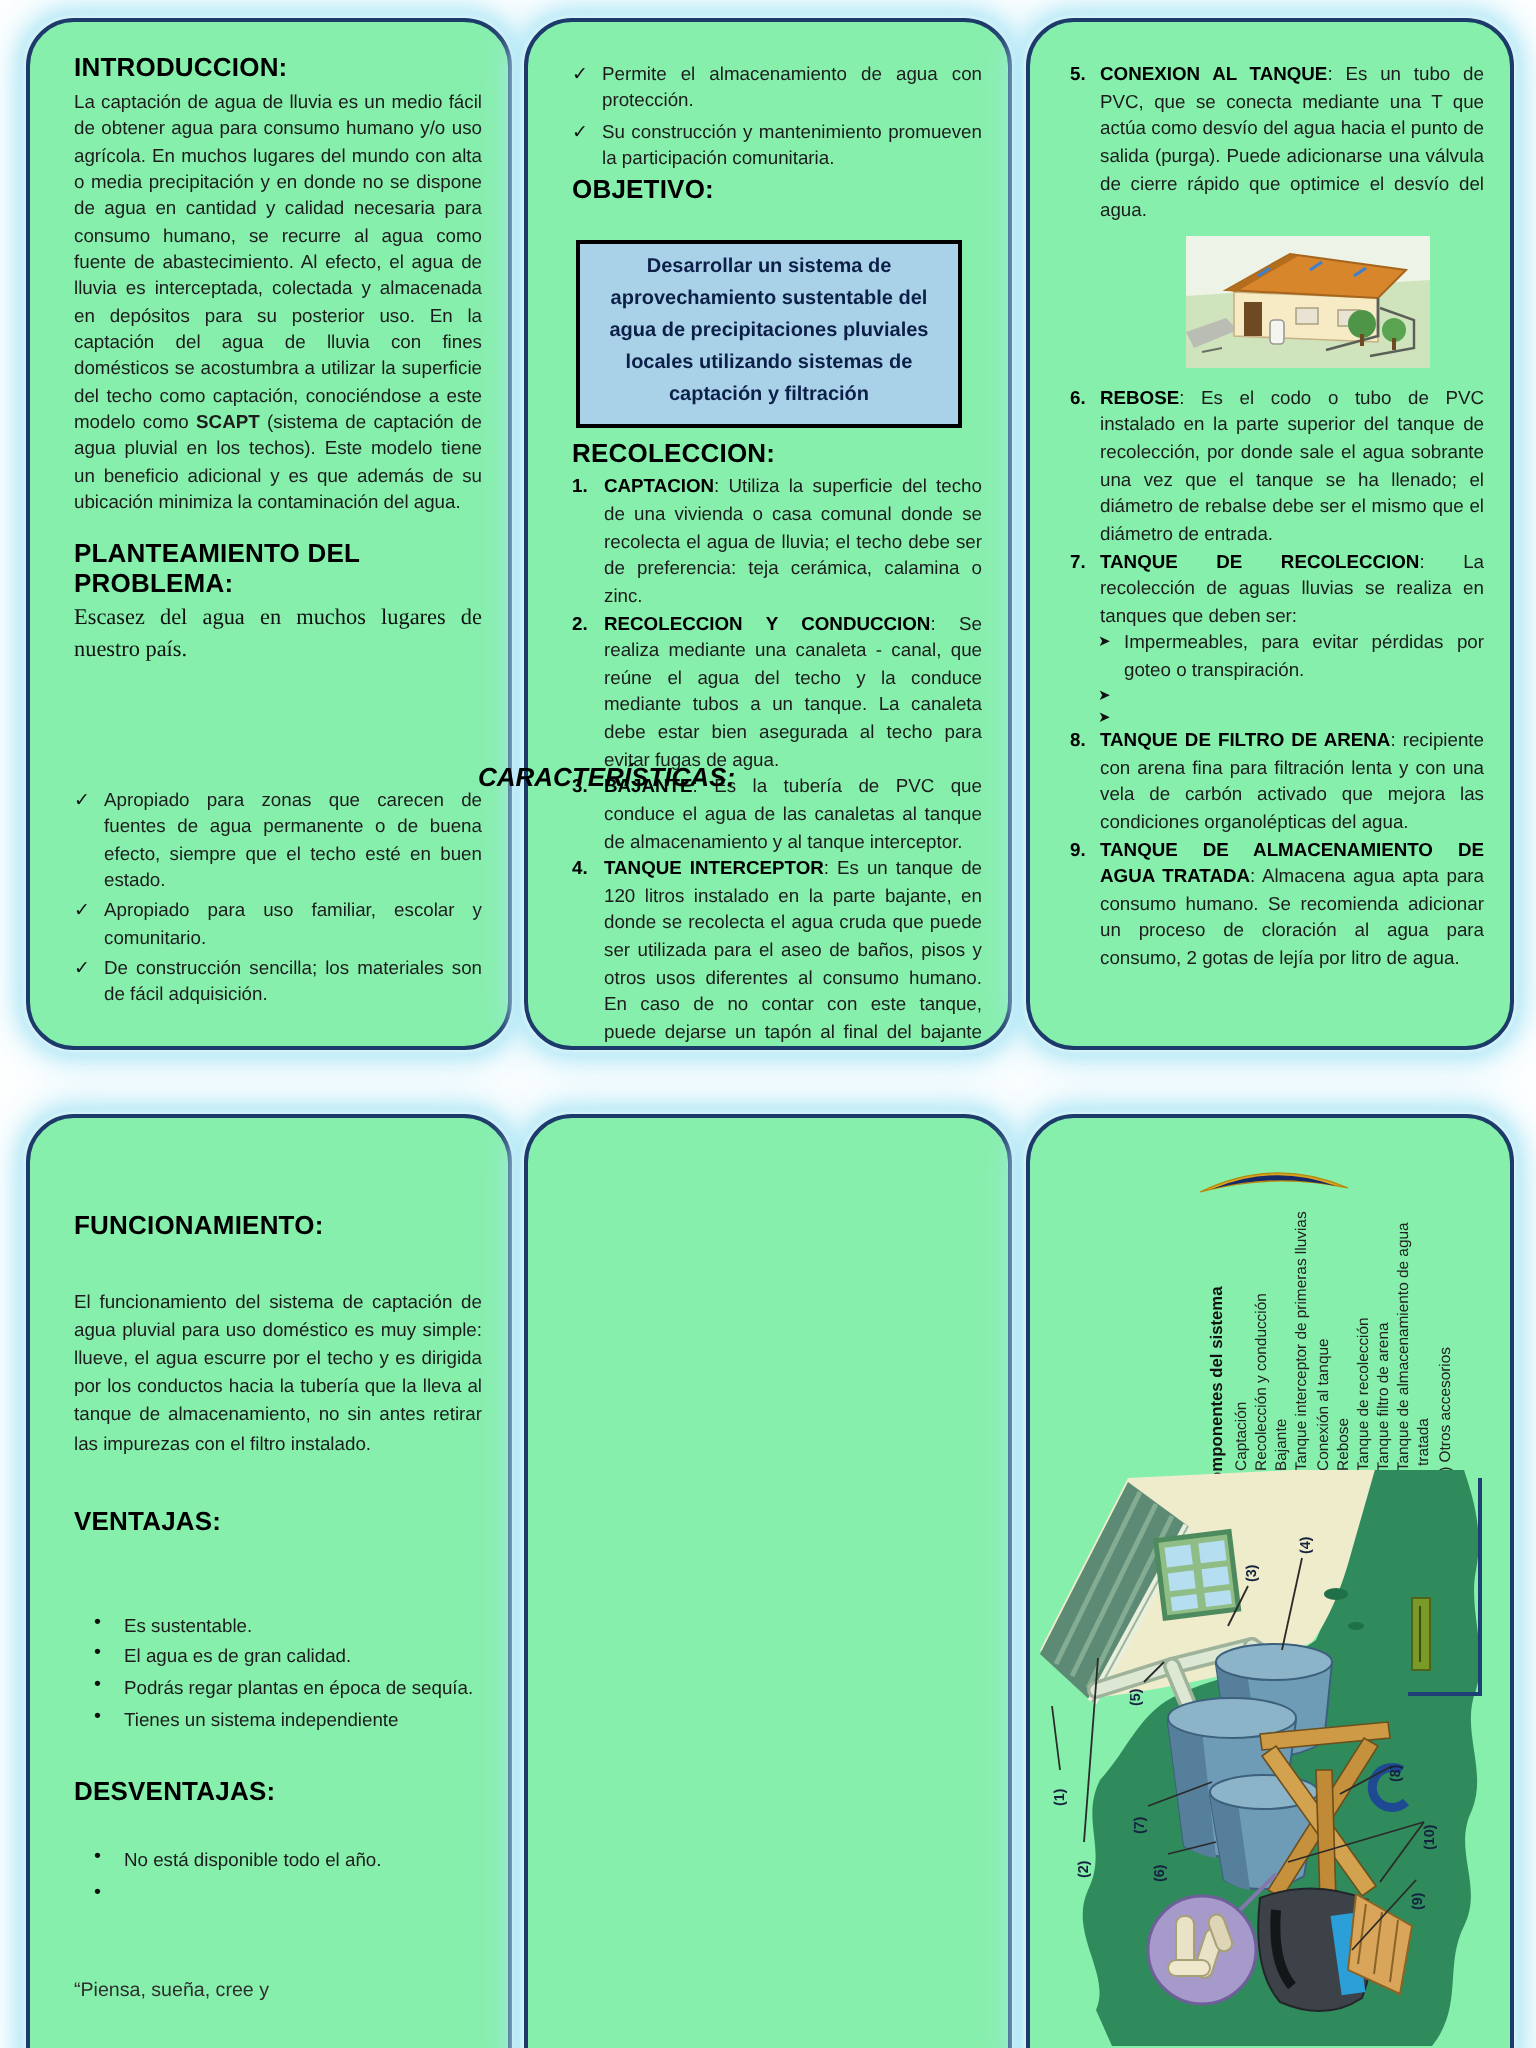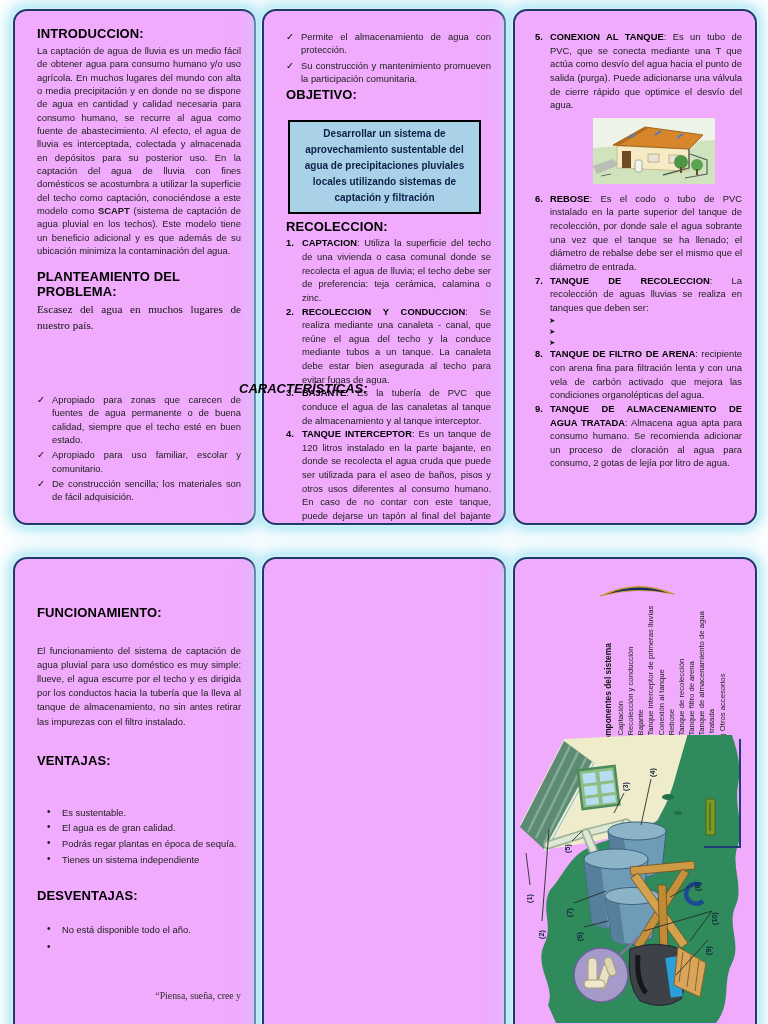--- a/index.html
+++ b/index.html
@@ -2,22 +2,22 @@
 <html><head>
 <meta charset="utf-8">
 <style>
   * { margin:0; padding:0; box-sizing:border-box; }
   html,body { width:768px; height:1024px; }
   body {
     position:relative; overflow:hidden; background:#ffffff;
     font-family:"Liberation Sans", sans-serif;
   }
   .panel {
-    position:absolute; background:#f0abfc;
-    border:2px solid #1c3a6a; border-radius:14px;
+    position:absolute; background:#86efac;
+    border:2px solid #1c3a6a; border-radius:24px;
     box-shadow:0 0 2px 1px #dff5fb, 0 0 9px 5px #b5e9f6, 0 0 18px 11px rgba(181,233,246,.35);
     overflow:hidden;
   }
   #p1 { left:13px;  top:9px;   width:243px; height:516px; padding:15px 13px 0 22px; }
   #p2 { left:262px; top:9px;   width:244px; height:516px; padding:19px 13px 0 22px; }
   #p3 { left:513px; top:9px;   width:244px; height:516px; padding:19px 13px 0 20px; }
   #p4 { left:13px;  top:557px; width:243px; height:492px; padding:0 13px 0 22px; }
   #p5 { left:262px; top:557px; width:244px; height:492px; }
   #p6 { left:513px; top:557px; width:244px; height:492px; }
 
@@ -57,34 +57,34 @@
   #rotlist {
     position:absolute; left:88px; top:36px; width:152px; height:124px;
     transform-origin:0 0; transform:rotate(-90deg) translate(-152px,0);
   }
   #rotlist .rt { font-weight:700; font-size:8.4px; color:#111; margin-bottom:3px; }
   #rotlist .ri { font-size:7.7px; line-height:1.32; color:#222; padding-left:14px; text-indent:-14px; }
 
   #diagram { position:absolute; left:3px; top:176px; }
   #house { display:block; margin:6px 0 8px 58px; }
 
-  .q { text-align:right; font-size:9.8px; color:#2e2e2e;font-family:Liberation Serif, serif; }
+  .q { text-align:left; font-size:9.8px; color:#2e2e2e; }
 </style>
 </head>
 <body>
 
 <div class="panel" id="p1">
   <div class="h">INTRODUCCION:</div>
   <p class="t" style="margin-top:3px"><span>La captación de agua de lluvia es un medio fácil de obtener agua para consumo humano y/o uso agrícola. En muchos lugares del mundo con alta o media precipitación y en donde no se dispone de agua en cantidad y calidad necesaria para consumo humano, se recurre al agua como fuente de abastecimiento. Al efecto, el agua de lluvia es interceptada, colectada y almacenada en depósitos para su posterior uso. En la captación del agua de lluvia con fines domésticos se acostumbra a utilizar la superficie del techo como captación, conociéndose a este modelo como </span><b>SCAPT</b><span> (sistema de captación de agua pluvial en los techos). Este modelo tiene un beneficio adicional y es que además de su ubicación minimiza la contaminación del agua.</span></p>
   <div class="h" style="margin-top:11px">PLANTEAMIENTO DEL PROBLEMA:</div>
   <p class="serif" style="margin-top:2px">Escasez del agua en muchos lugares de nuestro país.</p>
   <div style="margin-top:60px">
     <div class="ckrow">
       <span class="ck">✓</span>
-      <span class="t">Apropiado para zonas que carecen de fuentes de agua permanente o de buena calidad, siempre que el techo esté en buen estado.</span>
+      <span class="t">Apropiado para zonas que carecen de fuentes de agua permanente o de buena efecto, siempre que el techo esté en buen estado.</span>
     </div>
     <div class="ckrow">
       <span class="ck">✓</span>
       <span class="t">Apropiado para uso familiar, escolar y comunitario.</span>
     </div>
     <div class="ckrow">
       <span class="ck">✓</span>
       <span class="t">De construcción sencilla; los materiales son de fácil adquisición.</span>
     </div>
   </div>
@@ -159,20 +159,21 @@
     <span class="num" style="width:15px">6.</span>
     <span class="t"><b class="lbl">REBOSE</b><span>: Es el codo o tubo de PVC instalado en la parte superior del tanque de recolección, por donde sale el agua sobrante una vez que el tanque se ha llenado; el diámetro de rebalse debe ser el mismo que el diámetro de entrada.</span></span>
   </div>
   <div class="numrow">
     <span class="num" style="width:15px">7.</span>
     <span class="t"><b class="lbl">TANQUE DE RECOLECCION</b><span>: La recolección de aguas lluvias se realiza en tanques que deben ser:</span></span>
   </div>
   <div>
     <div class="subrow">
       <span class="sub-ic">➤</span>
+      <span class="t">Impermeables, para evitar pérdidas por goteo o transpiración.</span>
     </div>
     <div class="subrow">
       <span class="sub-ic">➤</span>
     </div>
     <div class="subrow">
       <span class="sub-ic">➤</span>
     </div>
   </div>
   <div class="numrow">
     <span class="num" style="width:15px">8.</span>

